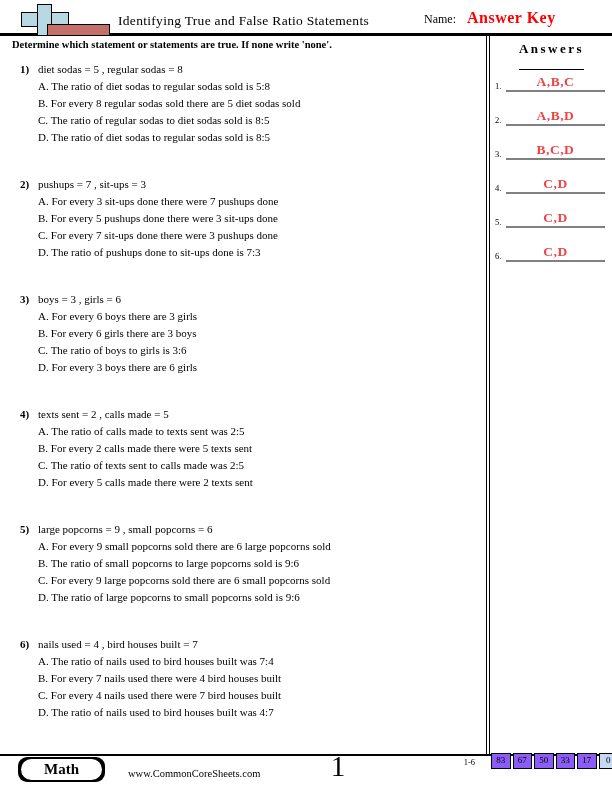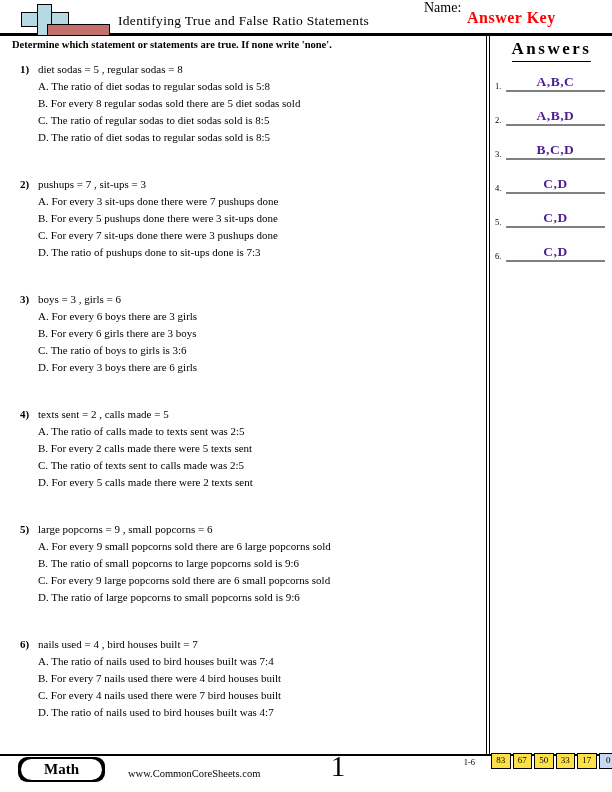--- a/index.html
+++ b/index.html
@@ -7,59 +7,59 @@
         font-family:"Liberation Serif", serif;color:#000;}
 
   
   .header-rule{position:absolute;left:0;top:33px;width:612px;height:2.5px;background:#000;z-index:1;}
   .logo{position:absolute;left:0;top:0;width:115px;height:40px;z-index:2;}
   .logo .hbar{position:absolute;left:21px;top:12px;width:46px;height:13px;background:#b7d9e3;border:1.5px solid #000;z-index:2;}
   .logo .vbar{position:absolute;left:37px;top:4px;width:13px;height:30px;background:#b7d9e3;border:1.5px solid #000;z-index:2;}
   .logo .patch{position:absolute;left:39px;top:14px;width:12px;height:10px;background:#b7d9e3;z-index:3;}
   .logo .minus{position:absolute;left:47px;top:24px;width:61px;height:10px;background:#c4706a;border:1.5px solid #000;z-index:4;}
   .doc-title{position:absolute;left:118px;top:13px;font-size:13.5px;letter-spacing:0.3px;}
-  .name-label{position:absolute;left:424px;top:0;font-size:14px;}
+  .name-label{position:absolute;left:424px;top:12px;font-size:12px;}
   .answer-key{position:absolute;left:467px;top:9px;font-size:16px;font-weight:bold;color:#ff0000;letter-spacing:0.5px;}
 
   
   .instruction{position:absolute;left:12px;top:39px;width:470px;font-size:10.5px;font-weight:bold;}
 
   
   .vdivider{position:absolute;left:486px;top:34px;height:720px;width:2px;
             border-left:1.5px solid #000;border-right:1.5px solid #000;}
 
   
   .question{position:absolute;left:20px;width:460px;font-size:11px;line-height:17px;}
   .q-head{display:flex;}
   .q-num{font-weight:bold;width:18px;flex:0 0 18px;}
   .q-opts{margin-left:18px;}
   .q1{top:61px;} .q2{top:176px;} .q3{top:291px;} .q4{top:406px;} .q5{top:521px;} .q6{top:636px;}
 
   
   .answers-panel{position:absolute;left:491px;top:34px;width:121px;height:720px;}
   .answers-title{display:block;text-align:center;margin-top:5px;}
-  .answers-title span{display:inline-block;font-size:17px;font-weight:bold;letter-spacing:2.5px;
-                      border-bottom:1.5px solid #000;padding-bottom:2px;}
+  .answers-title span{display:inline-block;font-size:13px;font-weight:bold;letter-spacing:2.5px;
+                      border-bottom:1.5px solid #000;padding-bottom:12px;}
   .answer-row{position:absolute;left:4px;right:5px;height:26px;}
   .a1{top:32px;} .a2{top:66px;} .a3{top:100px;} .a4{top:134px;} .a5{top:168px;} .a6{top:202px;}
   .answer-num{position:absolute;left:0;bottom:1px;font-size:8.5px;}
   .answer-line{position:absolute;left:11px;right:2px;bottom:0;height:2px;background:#808080;}
   .answer-value{position:absolute;left:11px;right:2px;bottom:2px;text-align:center;
-                color:#4c1d95;font-weight:bold;font-size:13.5px;letter-spacing:0.5px;}
+                color:#ef4444;font-weight:bold;font-size:13.5px;letter-spacing:0.5px;}
 
   
   .footer-rule{position:absolute;left:0;top:754px;width:612px;height:1.8px;background:#000;}
   .math-badge{position:absolute;left:18px;top:757px;width:87px;height:25px;background:#000;border-radius:9px;}
   .math-badge .pill{position:absolute;left:3px;right:3px;top:2px;bottom:2px;background:#fff;
                     border-radius:11px;text-align:center;font-size:15px;font-weight:bold;line-height:20px;}
   .website{position:absolute;left:128px;top:768px;font-size:10.5px;}
   .page-num{position:absolute;left:318px;top:750px;width:40px;text-align:center;font-size:29px;}
   .range-label{position:absolute;left:447px;top:757px;width:28px;text-align:right;font-size:8.5px;}
   .score-row{position:absolute;left:491px;top:753px;display:flex;gap:2px;}
-  .score-box{width:17.5px;height:13.5px;border:1px solid #000;background:#fde047;
+  .score-box{width:17.5px;height:13.5px;border:1px solid #000;background:#8b5cf6;
              font-size:9px;line-height:13.5px;text-align:center;}
   .score-box.hl{background:#c6d9f1;}
 </style>
 </head>
 <body>
 
 <div class="page">
 
   <div class="header-rule"></div>
   <div class="logo">

